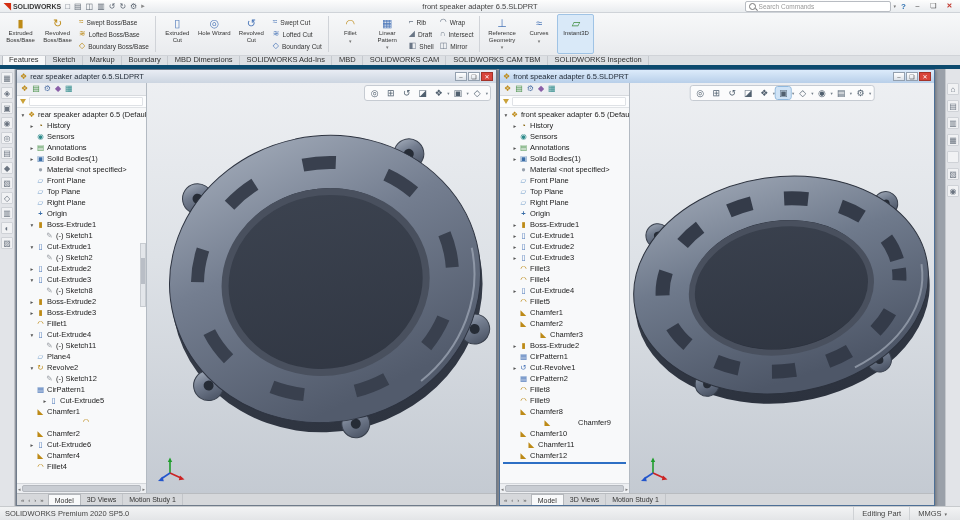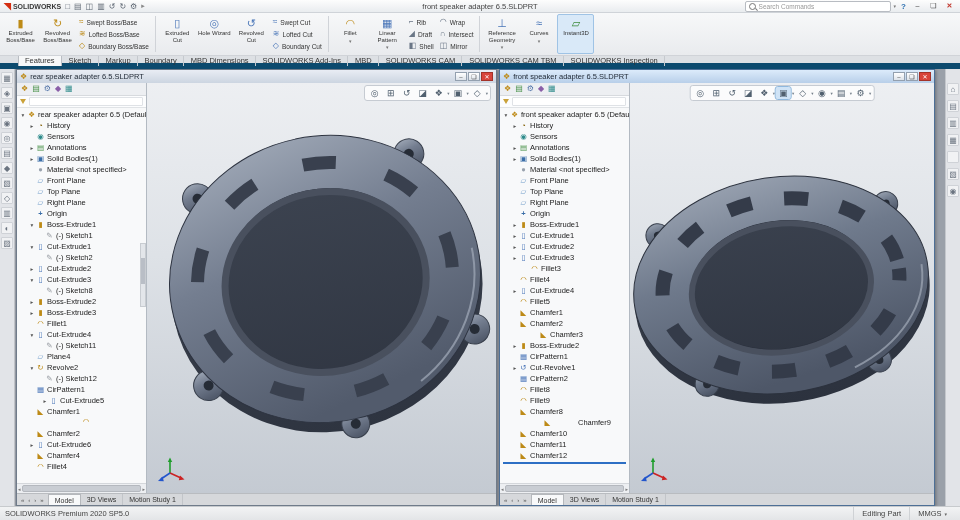--- a/index.html
+++ b/index.html
@@ -56,21 +56,21 @@
   .ic-draft::before{content:"◢";color:#6a7686}
   .ic-shell::before{content:"◧";color:#6a7686}
   .ic-wrap::before{content:"◠";color:#6a7686}
   .ic-intersect::before{content:"∩";color:#6a7686}
   .ic-mirror::before{content:"◫";color:#6a7686}
   .ic-reference-geometry::before{content:"⊥";color:#4a76b8}
   .ic-curves::before{content:"≈";color:#4a76b8}
   .ic-instant3d::before{content:"▱";color:#3c8c3c}
   
   .tabsrow{position:absolute;top:56px;left:0;right:0;height:13px;background:#dde0e4;
-    border-bottom:6px solid #0c4a6e;display:flex;align-items:center;padding-left:18px;
+    border-bottom:4px solid #0c4a6e;display:flex;align-items:flex-end;padding-left:2px;
     font-size:7.5px;color:#333;box-sizing:border-box;z-index:54}
   .rtab{padding:1px 6px 1px;border:1px solid transparent;border-bottom:none;border-right:1px solid #c5c9ce;white-space:nowrap}
   .rtab.active{background:#f7f8f9;border-color:#b9bdc3;border-right-color:#b9bdc3}
   
   .leftdock{position:absolute;left:0;top:69px;width:15px;bottom:14px;background:#e2e4e8;
     border-right:1px solid #c4c7cc;display:flex;flex-direction:column;align-items:center;padding-top:3px;gap:3px;box-sizing:border-box}
   .rightdock{position:absolute;right:0;top:69px;width:15px;bottom:14px;background:#e2e4e8;
     border-left:1px solid #c4c7cc;display:flex;flex-direction:column;align-items:center;padding-top:14px;gap:5px;box-sizing:border-box}
   .dicon{width:12px;height:12px;font-size:8px;line-height:12px;text-align:center;color:#6b7480;
     background:#f1f2f4;border:1px solid #cfd2d7;border-radius:1px;box-sizing:border-box}
@@ -685,21 +685,21 @@
           <div class="trow" style="padding-left: 11px;">
             <span class="arrow">▸</span>
             <span class="ticon ti-cut-extrude"></span>
             <span>Cut-Extrude2</span>
           </div>
           <div class="trow" style="padding-left: 11px;">
             <span class="arrow">▸</span>
             <span class="ticon ti-cut-extrude"></span>
             <span>Cut-Extrude3</span>
           </div>
-          <div class="trow" style="padding-left: 11px; margin-left: 11px;">
+          <div class="trow" style="padding-left: 11px;">
             <span class="arrow"></span>
             <span class="ticon ti-fillet"></span>
             <span>Fillet3</span>
           </div>
           <div class="trow" style="padding-left: 11px;">
             <span class="arrow"></span>
             <span class="ticon ti-fillet"></span>
             <span>Fillet4</span>
           </div>
           <div class="trow" style="padding-left: 11px;">
@@ -765,21 +765,21 @@
           <div class="trow" style="padding-left: 11px; gap: 24px;">
             <span class="arrow"></span>
             <span class="ticon ti-chamfer"></span>
             <span>Chamfer9</span>
           </div>
           <div class="trow" style="padding-left: 11px;">
             <span class="arrow"></span>
             <span class="ticon ti-chamfer"></span>
             <span>Chamfer10</span>
           </div>
-          <div class="trow" style="padding-left: 11px;">
+          <div class="trow" style="padding-left: 11px; margin-left: 8px;">
             <span class="arrow"></span>
             <span class="ticon ti-chamfer"></span>
             <span>Chamfer11</span>
           </div>
           <div class="trow" style="padding-left: 11px;">
             <span class="arrow"></span>
             <span class="ticon ti-chamfer"></span>
             <span>Chamfer12</span>
           </div>
           <div class="rollback"></div>

